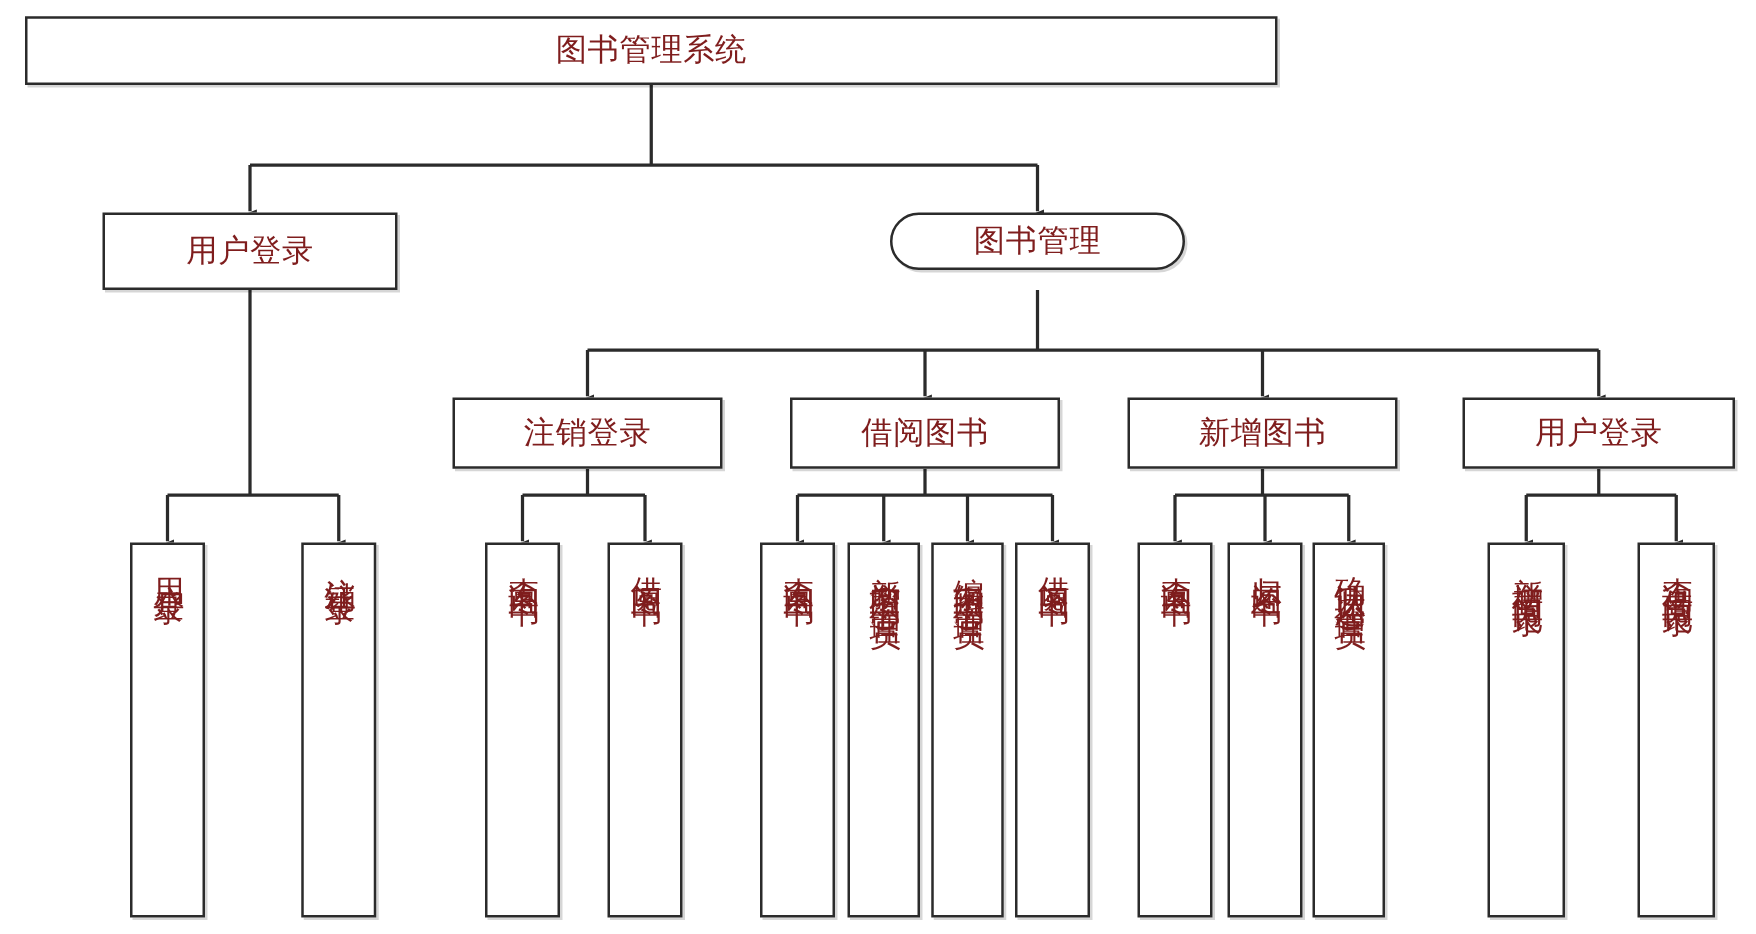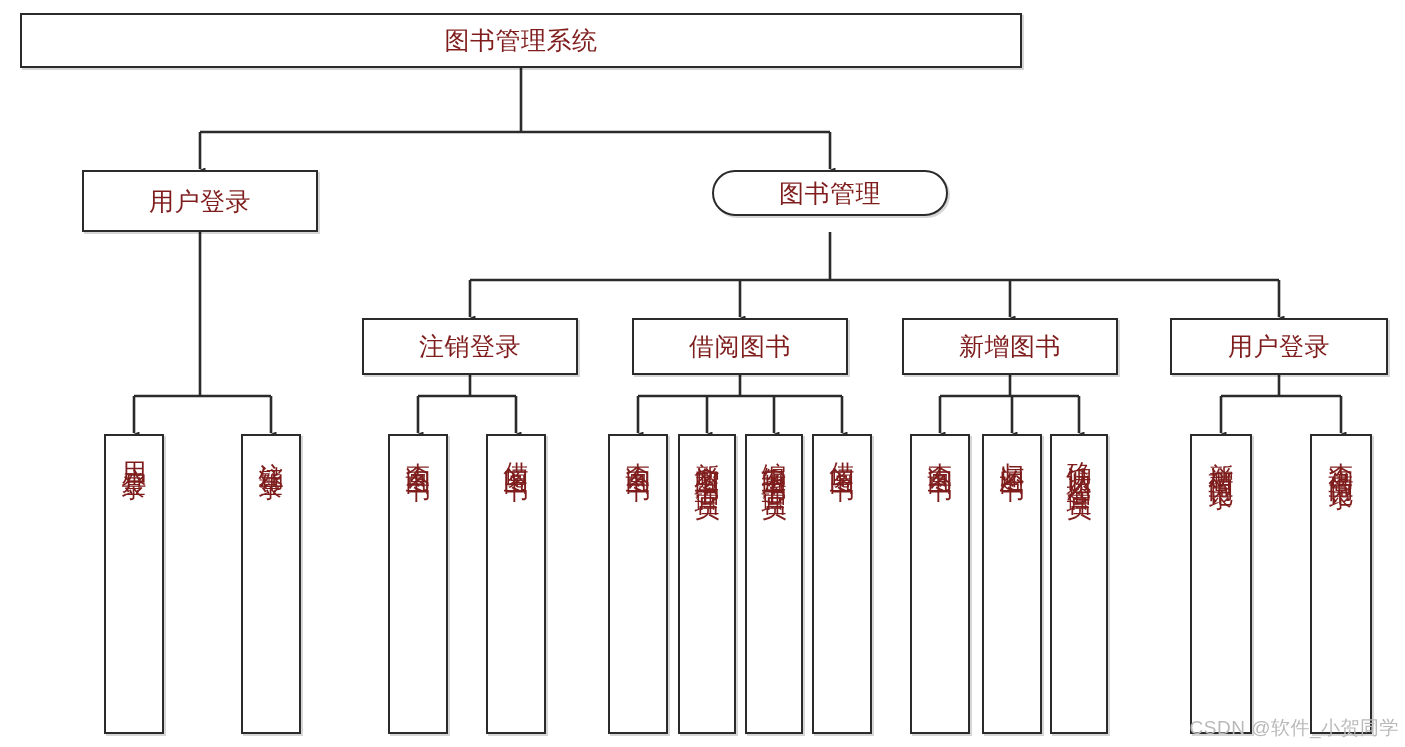--- a/index.html
+++ b/index.html
@@ -176,14 +176,13 @@
         <div class="label">确认归还（管理员）</div>
       </div>
       <div class="node v" style="left: 1190px; top: 434px; width: 62px; height: 300px;">
         <div class="label">新增借阅记录</div>
       </div>
       <div class="node v" style="left: 1310px; top: 434px; width: 62px; height: 300px;">
         <div class="label">查询借阅记录</div>
       </div>
     </div>
 
-  <div class="watermark">CSDN @软件_小贺同学</div>
 </div>
 
 </body></html>

